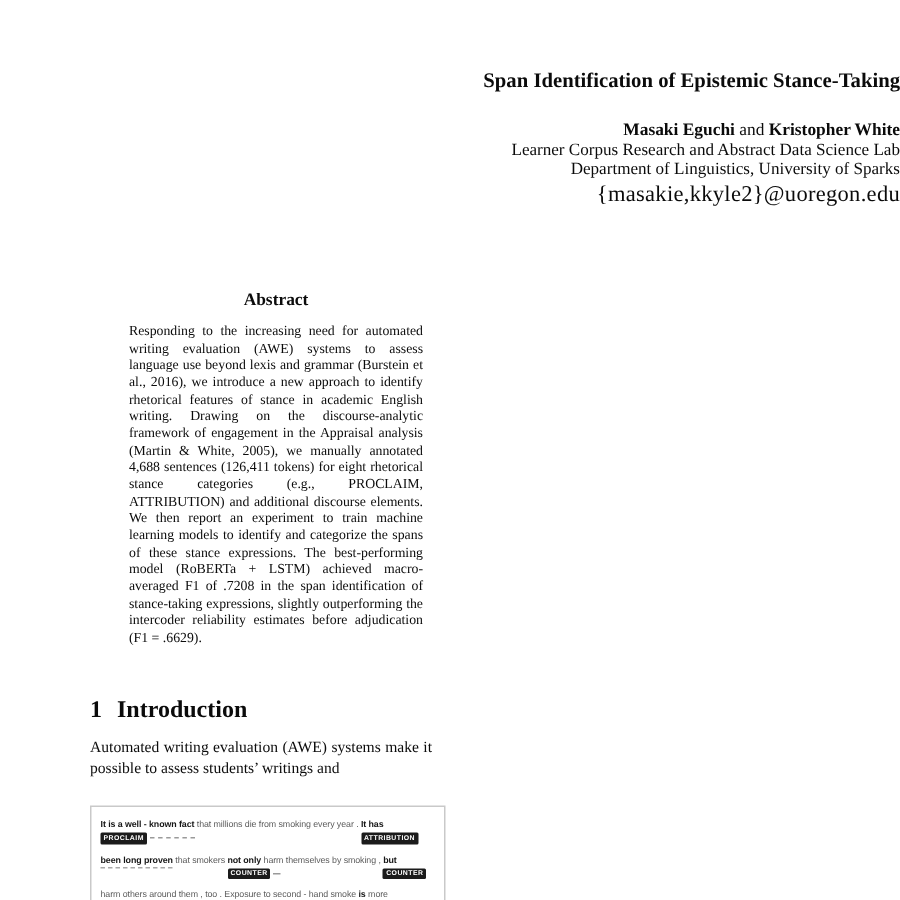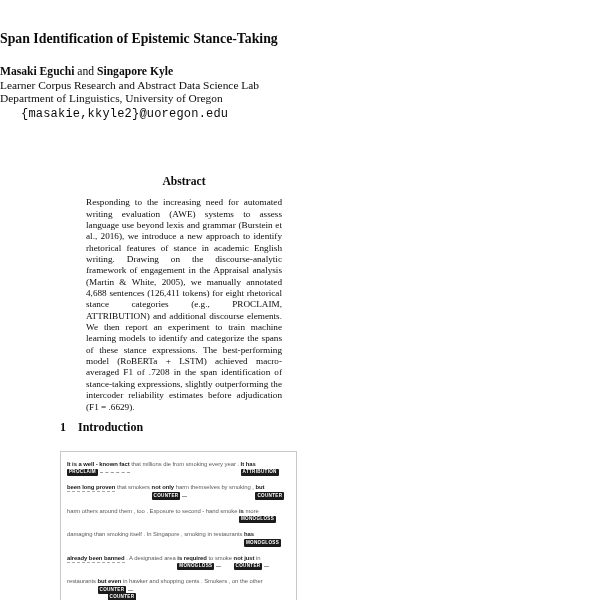--- a/index.html
+++ b/index.html
@@ -1,36 +1,36 @@
 <!DOCTYPE html>
 <html><head>
 <meta charset="utf-8">
 <style>
   html,body{margin:0;padding:0;background:#ffffff;}
   #page{
     width:600px;height:600px;position:relative;overflow:hidden;background:#fff;
     font-family:"Liberation Serif",serif;color:#0b0b0b;
   }
   
-  .header{ text-align:left; padding-top:30px; }
+  .header{ text-align:right; padding-top:45px; }
   .title{ font-size:13.8px; font-weight:700; line-height:18.5px; }
   .authors{ margin-top:16px; font-size:11.6px; line-height:14px; }
   .authors .nm{ font-weight:700;margin-top:20px; }
   .affil{ font-size:11.4px; line-height:13.4px; }
-  .email{ font-family:Liberation Mono, monospace; font-size:12px; margin-top:2px; letter-spacing:.2px;margin-left:21px;}
+  .email{ font-family:Liberation Serif, serif; font-size:15px; margin-top:2px; letter-spacing:.2px;margin-left:21px;}
   
   .cols{ display:flex; margin-top:43px; padding:0 57px 0 60px; gap:16px;flex-direction:column; }
   .col-left{ width:228px; flex:0 0 auto; }
   .col-right{ width:238px; flex:0 0 auto; }
   
   .abs-block{ margin-left:26px; width:196px; }
   .abs-head{ text-align:center; font-weight:700; font-size:11.6px; margin-top:11px; }
   .abs-body{ margin-top:9px; font-size:9.2px; line-height:11.35px; text-align:justify; }
   
-  .sec-head{ font-weight:700; font-size:12px; margin-top:7px; }
+  .sec-head{ font-weight:700; font-size:16px; margin-top:34px; }
   .sec-head .num{ display:inline-block; width:18px; }
   .body-par{ margin-top:9px; font-size:10.4px; line-height:14.6px; text-align:justify; }
   
   .figure-box{
     width:237px; height:292px; box-sizing:border-box;
     border:1px solid #c9c9c9; background:#fff;
     padding:9px 5px 2px 6px; overflow:hidden;
     font-family:"Liberation Sans",sans-serif; font-size:5.9px; color:#5c5c5c;
     letter-spacing:-0.05px;
   }
@@ -52,34 +52,35 @@
 </style>
 </head>
 <body>
 
 <div id="page">
 
   <div class="header">
     <div class="title">
       <div>Span Identification of Epistemic Stance-Taking</div>
     </div>
-    <div class="authors"><span class="nm">Masaki Eguchi</span><span> and </span><span class="nm">Singapore Kyle</span></div>
+    <div class="authors"><span class="nm">Masaki Eguchi</span><span> and </span><span class="nm">Kristopher White</span></div>
     <div class="affil">Learner Corpus Research and Abstract Data Science Lab</div>
-    <div class="affil">Department of Linguistics, University of Oregon</div>
+    <div class="affil">Department of Linguistics, University of Sparks</div>
     <div class="email">{masakie,kkyle2}@uoregon.edu</div>
   </div>
 
   <div class="cols">
 
     <div class="col-left">
       <div class="abs-block">
         <div class="abs-head">Abstract</div>
         <div class="abs-body">Responding to the increasing need for automated writing evaluation (AWE) systems to assess language use beyond lexis and grammar (Burstein et al., 2016), we introduce a new approach to identify rhetorical features of stance in academic English writing. Drawing on the discourse-analytic framework of engagement in the Appraisal analysis (Martin &amp; White, 2005), we manually annotated 4,688 sentences (126,411 tokens) for eight rhetorical stance categories (e.g., PROCLAIM, ATTRIBUTION) and additional discourse elements. We then report an experiment to train machine learning models to identify and categorize the spans of these stance expressions. The best-performing model (RoBERTa + LSTM) achieved macro-averaged F1 of .7208 in the span identification of stance-taking expressions, slightly outperforming the intercoder reliability estimates before adjudication (F1 = .6629).</div>
       </div>
       <div class="sec-head"><span class="num">1</span><span>Introduction</span></div>
+      <div class="body-par">Automated writing evaluation (AWE) systems make it possible to assess students’ writings and</div>
     </div>
 
     <div class="col-right">
       <div class="figure-box" id="fig-lines">
           <div class="fig-line"><span class="anchor fb"><span>It is a well - known fact</span><span class="tagrow" style="top: 8px;"><span class="tag">PROCLAIM</span><span class="dashline"></span></span></span><span class="anchor"><span> that millions die from smoking every year . </span></span><span class="anchor fb"><span>It has</span><span class="tagrow" style="top: 8px;"><span class="tag">ATTRIBUTION</span></span></span></div>
           <div class="fig-line"><span class="anchor fb ul"><span>been long proven</span></span><span class="anchor"><span> that smokers </span></span><span class="anchor fb"><span>not only</span><span class="tagrow" style="top: 8px;"><span class="tag">COUNTER</span><span class="dashline"></span></span></span><span class="anchor"><span> harm themselves by smoking , </span></span><span class="anchor fb"><span>but</span><span class="tagrow" style="top: 8px;"><span class="tag">COUNTER</span></span></span></div>
           <div class="fig-line"><span class="anchor"><span>harm others around them , too . Exposure to second - hand smoke </span></span><span class="anchor fb"><span>is</span><span class="tagrow" style="top: 8px;"><span class="tag">MONOGLOSS</span></span></span><span class="anchor"><span> more</span></span></div>
           <div class="fig-line"><span class="anchor"><span>damaging than smoking itself . In Singapore , smoking in restaurants </span></span><span class="anchor fb"><span>has</span><span class="tagrow" style="top: 8px;"><span class="tag">MONOGLOSS</span></span></span></div>
           <div class="fig-line"><span class="anchor fb ul"><span>already been banned</span></span><span class="anchor"><span> . A designated area </span></span><span class="anchor fb"><span>is required</span><span class="tagrow" style="top: 8px;"><span class="tag">MONOGLOSS</span><span class="dashline"></span></span></span><span class="anchor"><span> to smoke </span></span><span class="anchor fb"><span>not just</span><span class="tagrow" style="top: 8px;"><span class="tag">COUNTER</span><span class="dashline"></span></span></span><span class="anchor"><span> in</span></span></div>
           <div class="fig-line"><span class="anchor"><span>restaurants </span></span><span class="anchor fb"><span>but even</span><span class="tagrow" style="top: 8px;"><span class="tag">COUNTER</span><span class="dashline"></span></span><span class="tagrow" style="top: 15px; left: 10px;"><span class="tag">COUNTER</span></span></span><span class="anchor"><span> in hawker and shopping cents . Smokers , on the other</span></span></div>

